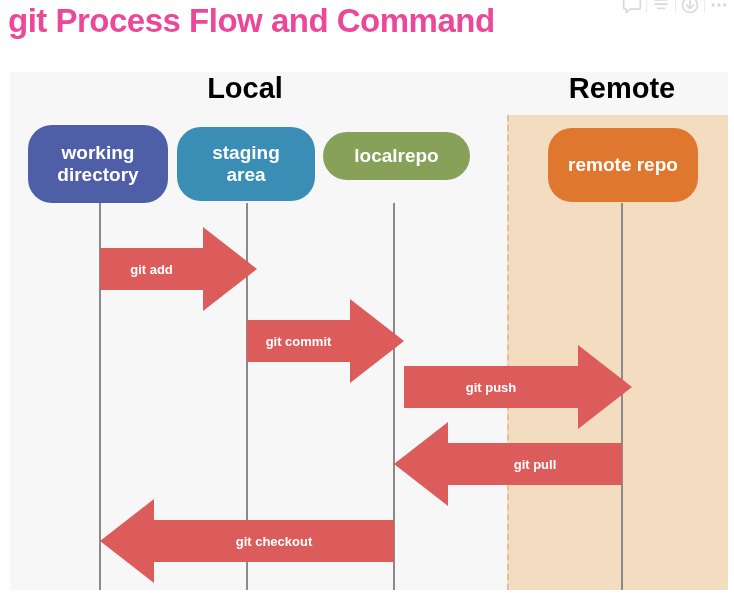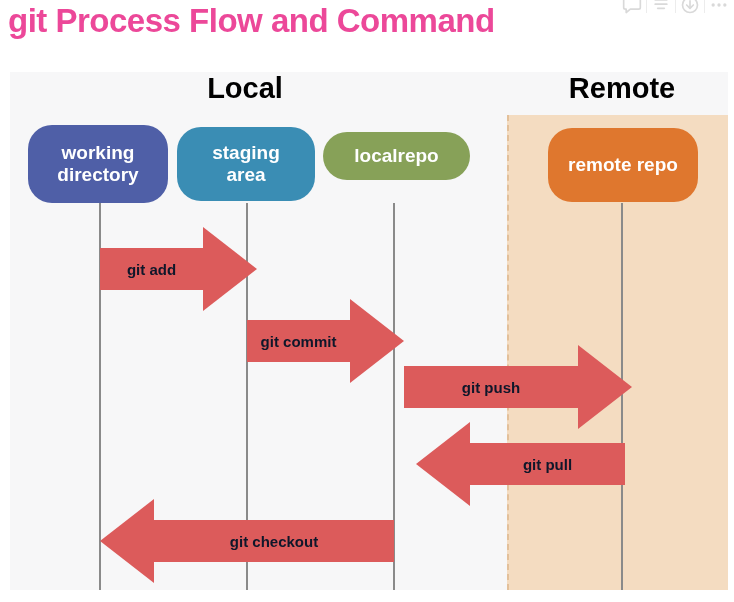--- a/index.html
+++ b/index.html
@@ -62,36 +62,36 @@
   #node-working  {left:18px; top:53px; width:140px;height:78px;background:#4f5fa7;}
   #node-staging  {left:167px;top:55px; width:138px;height:74px;background:#3a8db4;}
   #node-localrepo{left:313px;top:60px; width:147px;height:48px;background:#87a158;}
   #node-remote   {left:538px;top:56px; width:150px;height:74px;background:#df772e;}
 
   
   .arrow{position:absolute;height:84px;display:flex;align-items:center;}
   .arrow .body{
     height:42px;background:#dc5b5b;flex:1;
     display:flex;align-items:center;justify-content:center;
-    color:#0f172a;font-weight:700;font-size:15px;white-space:nowrap;
+    color:#ffffff;font-weight:700;font-size:13px;white-space:nowrap;
   }
   .arrow .head-right{
     width:0;height:0;
     border-top:42px solid transparent;border-bottom:42px solid transparent;
     border-left:54px solid #dc5b5b;
   }
   .arrow .head-left{
     width:0;height:0;
     border-top:42px solid transparent;border-bottom:42px solid transparent;
     border-right:54px solid #dc5b5b;
   }
   #arrow-add     {left:90px; top:155px;width:157px;}
   #arrow-commit  {left:237px;top:227px;width:157px;}
   #arrow-push    {left:384px;top:273px;width:228px;padding-left:10px;}
-  #arrow-pull    {left:406px;top:350px;width:209px;}
+  #arrow-pull    {left:384px;top:350px;width:228px;}
   #arrow-checkout{left:90px; top:427px;width:294px;}
 </style>
 </head>
 <body>
 
 <div class="toolbar">
   <div class="tb-btn">
     <svg width="20" height="20" viewBox="0 0 24 24" fill="none" stroke="#d9d9d9" stroke-width="2" stroke-linejoin="round">
       <path d="M4 3h16a2 2 0 0 1 2 2v10a2 2 0 0 1-2 2H10l-5 4v-4H4a2 2 0 0 1-2-2V5a2 2 0 0 1 2-2z"></path>
     </svg>

